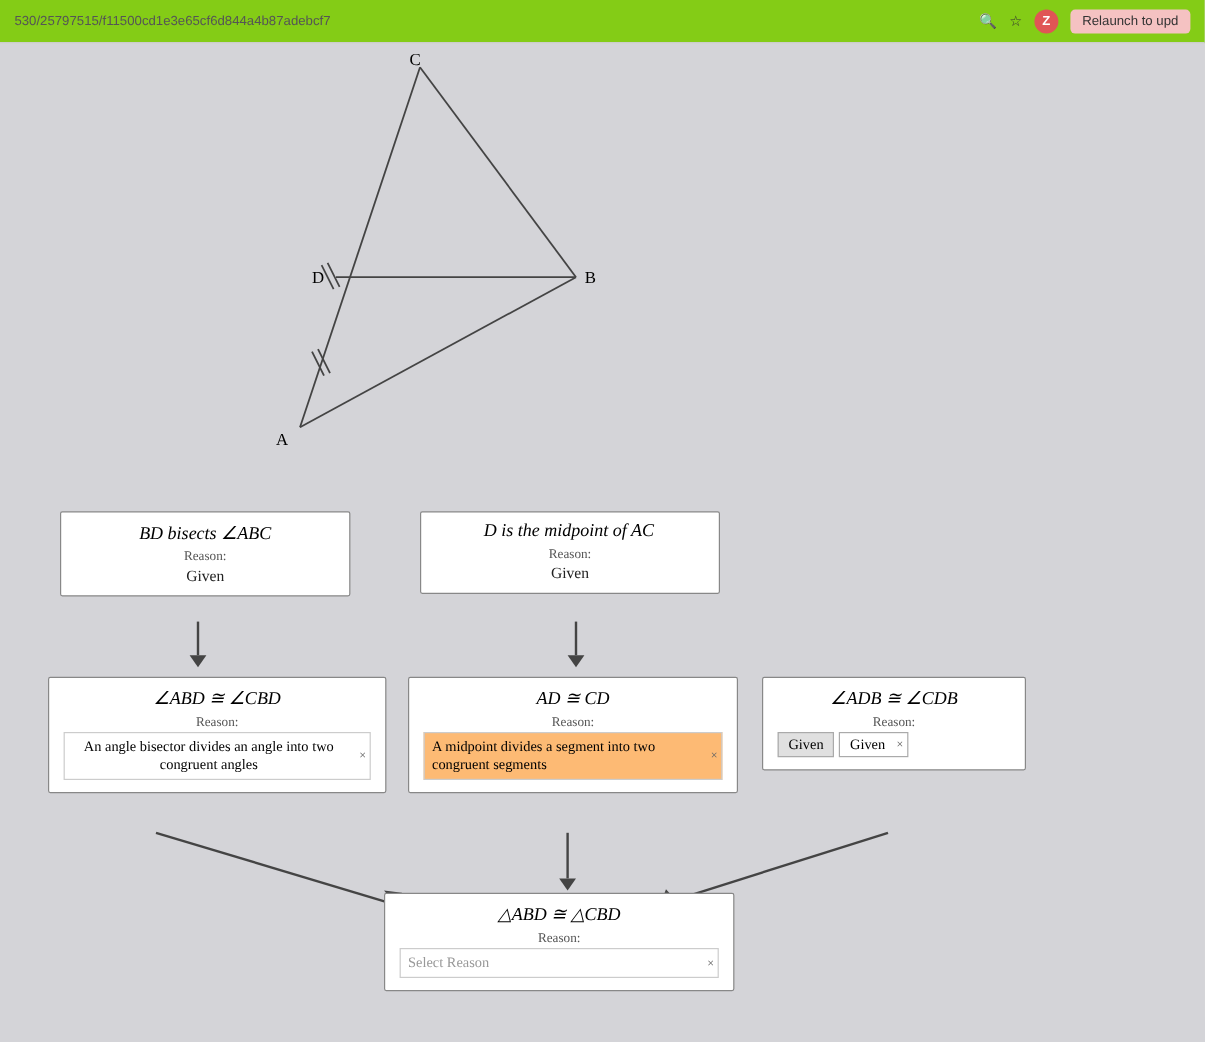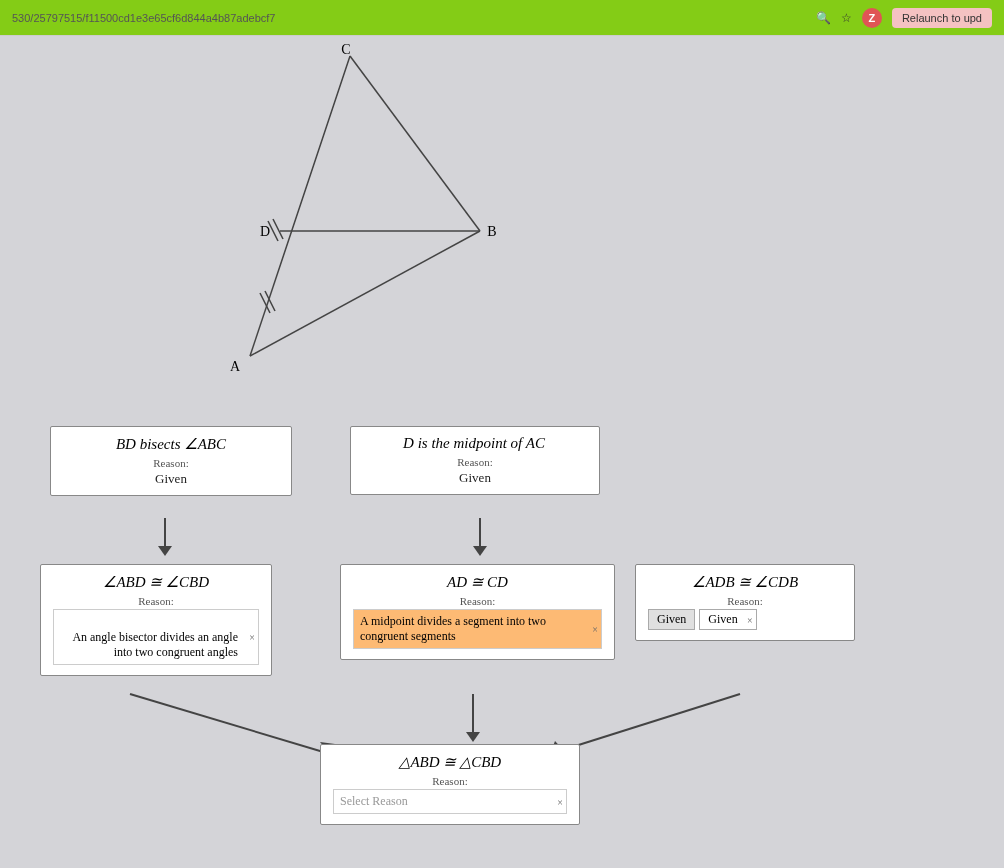--- a/index.html
+++ b/index.html
@@ -173,24 +173,24 @@
     <div style="position:absolute; left:128px; top:92px; display:flex; flex-direction:column; align-items:center;">
       <div style="width:2px; height:28px; background:#444;"></div>
       <div style="width:0;height:0;border-left:7px solid transparent;border-right:7px solid transparent;border-top:10px solid #444;"></div>
     </div>
 
     <div style="position:absolute; left:443px; top:92px; display:flex; flex-direction:column; align-items:center;">
       <div style="width:2px; height:28px; background:#444;"></div>
       <div style="width:0;height:0;border-left:7px solid transparent;border-right:7px solid transparent;border-top:10px solid #444;"></div>
     </div>
 
-    <div class="proof-box" style="left:10px; top:138px; width:232px; padding-bottom:10px;">
+    <div class="proof-box" style="left:10px; top:138px; width:282px; padding-bottom:10px;">
       <div class="box-title">∠ABD ≅ ∠CBD</div>
       <div class="reason-label">Reason:</div>
-      <div style="position:relative; border:1px solid #ccc; padding:20px 20px 4px 6px; font-size:12px; text-align:right; background:white;">
+      <div style="position:relative; border:1px solid #ccc; padding:4px 20px 4px 6px; font-size:12px; text-align:center; background:white;">
         <span>An angle bisector divides an angle into two congruent angles</span>
         <span style="position:absolute;right:3px;top:50%;transform:translateY(-50%);font-size:10px;color:#666;">×</span>
       </div>
     </div>
 
     <div class="proof-box" style="left:310px; top:138px; width:275px; padding-bottom:10px;">
       <div class="box-title">AD ≅ CD</div>
       <div class="reason-label">Reason:</div>
       <div style="position:relative; border:1px solid #ccc; padding:4px 20px 4px 6px; font-size:12px; text-align:left; background:#fdba74;">
         <span>A midpoint divides a segment into two congruent segments</span>
@@ -218,21 +218,21 @@
     <div style="position:absolute; left:436px; top:268px; display:flex; flex-direction:column; align-items:center;">
       <div style="width:2px; height:38px; background:#444;"></div>
       <div style="width:0;height:0;border-left:7px solid transparent;border-right:7px solid transparent;border-top:10px solid #444;"></div>
     </div>
 
     <svg style="position:absolute; left:330px; top:268px; overflow:visible;" width="400" height="80">
       <line x1="380" y1="0" x2="190" y2="60" stroke="#444" stroke-width="2"></line>
       <polygon points="190,60 195,47 205,58" fill="#444"></polygon>
     </svg>
 
-    <div class="proof-box" style="left:290px; top:318px; width:260px; padding-bottom:10px;">
+    <div class="proof-box" style="left:290px; top:318px; width:292px; padding-bottom:10px;">
       <div class="box-title">△ABD ≅ △CBD</div>
       <div class="reason-label">Reason:</div>
       <div style="position:relative; border:1px solid #ccc; padding:4px 20px 4px 6px; font-size:12px; text-align:left; background:white; color:#999;">
         <span>Select Reason</span>
         <span style="position:absolute;right:3px;top:50%;transform:translateY(-50%);font-size:10px;color:#666;">×</span>
       </div>
     </div>
 
   </div>
 

